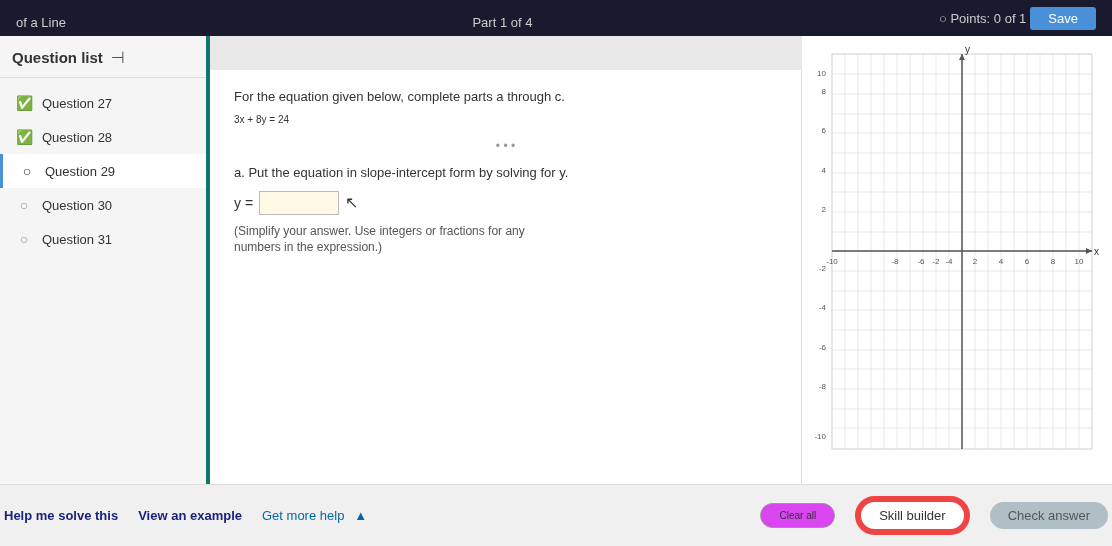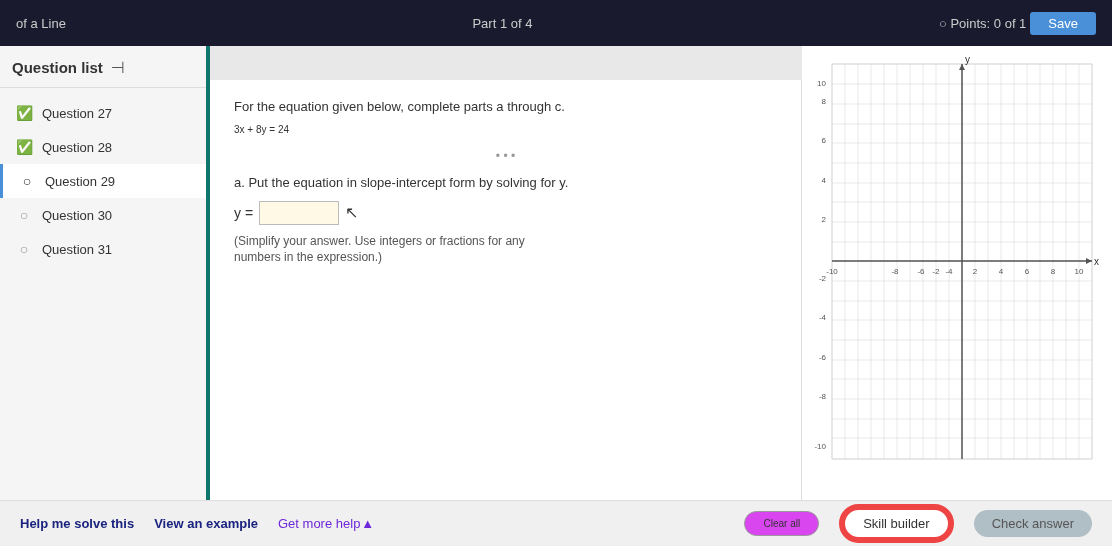--- a/index.html
+++ b/index.html
@@ -11,24 +11,24 @@
       overflow: hidden;
       display: flex;
       flex-direction: column;
     }
 
     
     .top-bar {
       background: #1a1a2e;
       color: white;
       display: flex;
-      align-items: center;
+      align-items: flex-end;
       justify-content: space-between;
       padding: 6px 16px;
-      height: 46px;
+      height: 36px;
       flex-shrink: 0;
     }
     .top-bar-left {
       font-size: 13px;
       color: #ccc;
     }
     .top-bar-center {
       font-size: 13px;
       color: #ccc;
     }
@@ -182,46 +182,46 @@
       justify-content: center;
       overflow: hidden;
     }
 
     
     .bottom-bar {
       background: #f0f0f0;
       border-top: 1px solid #ddd;
       display: flex;
       align-items: center;
-      padding: 8px 20px;
+      padding: 8px 4px;
       gap: 20px;
-      height: 46px;
+      height: 62px;
       flex-shrink: 0;
     }
     .help-link {
       font-size: 13px;
       font-weight: bold;
       color: #1a237e;
       cursor: pointer;
       text-decoration: none;
     }
     .example-link {
       font-size: 13px;
       font-weight: bold;
       color: #1a237e;
       cursor: pointer;
       text-decoration: none;
     }
     .more-help-link {
       font-size: 13px;
-      color: #6d28d9;
-      cursor: pointer;
-      display: flex;
-      align-items: center;
-      gap: 1px;
+      color: #0369a1;
+      cursor: pointer;
+      display: flex;
+      align-items: center;
+      gap: 10px;
     }
     .bottom-spacer { flex: 1; }
     .clear-all-btn {
       border: 1px solid #999;
       background: #d946ef;
       padding: 6px 18px;
       border-radius: 20px;
       font-size: 10px;
       cursor: pointer;
       color: #333;

